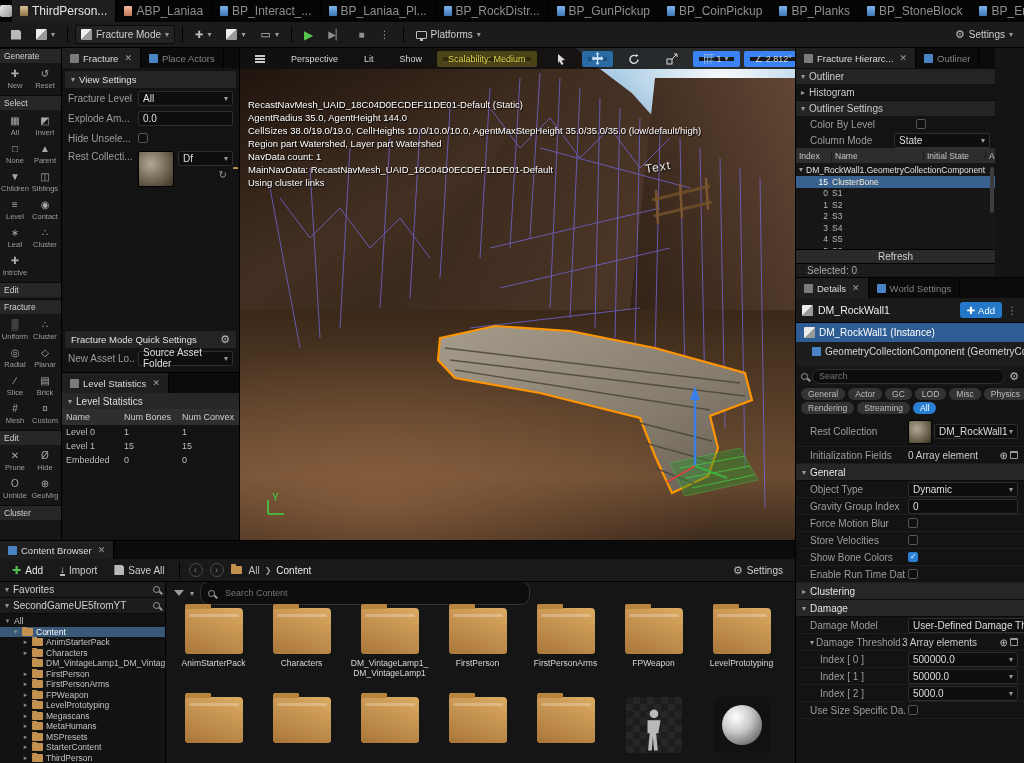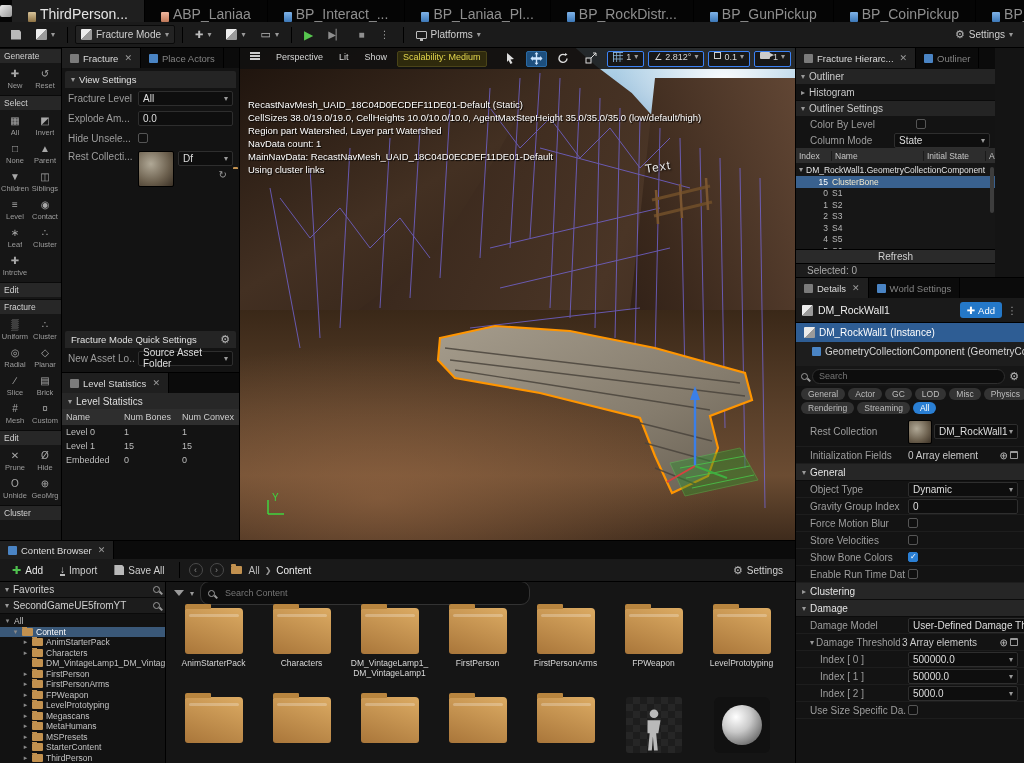--- a/index.html
+++ b/index.html
@@ -3,21 +3,21 @@
 <meta charset="utf-8">
 <style>
 *{box-sizing:border-box;margin:0;padding:0}
 html,body{background:#000;font-family:"Liberation Sans",sans-serif}
 #app{position:relative;width:1024px;height:763px;background:#141414;color:#bdbdbd;font-size:10px;overflow:hidden}
 .abs{position:absolute}
 
 .asset-tabs{left:0;top:0;width:1024px;height:22px;background:#050505;display:flex;align-items:stretch;overflow:hidden}
 .uelogo{width:24px;display:flex;align-items:center;justify-content:center}
 .uelogo span{width:12px;height:12px;border-radius:2px;background:linear-gradient(135deg,#e8e8e8,#9a9a9a)}
-.atab{display:flex;align-items:flex-end;gap:4px;padding:0 16px;border-right:1px solid #000;color:#8f8f8f;white-space:nowrap;font-size:14px}
+.atab{display:flex;align-items:center;gap:4px;padding:0 8px;border-right:1px solid #000;color:#8f8f8f;white-space:nowrap;font-size:12px}
 .atab.active{background:#1f1f1f;color:#e5e5e5}
 .doc{width:8px;height:10px;border-radius:1px;background:linear-gradient(180deg,#7fb3e8,#3c78b8);flex:none}
 .atab:nth-child(2) .doc{background:linear-gradient(180deg,#d8c49a,#8d7243)}
 .atab:nth-child(3) .doc{background:linear-gradient(180deg,#f0b8a0,#c07858)}
 
 .main-toolbar{left:0;top:22px;width:1024px;height:26px;background:#1b1b1b;border-bottom:1px solid #000;display:flex;align-items:center;gap:5px;padding:0 6px}
 .sep{width:1px;height:16px;background:#000;margin:0 2px;flex:none}
 .tbx{display:flex;align-items:center;gap:4px;height:19px;padding:0 5px;border-radius:2px;color:#cfcfcf}
 .tbx.dd{background:#232323;border:1px solid #0a0a0a}
 .car{color:#9a9a9a;font-size:8px}
@@ -60,21 +60,21 @@
 .stbl-h{display:grid;grid-template-columns:58px 58px 58px;background:#2e2e2e;height:16px;align-items:center;padding:0 4px;color:#cdcdcd;font-size:9px}
 .stbl-r{display:grid;grid-template-columns:58px 58px 58px;height:14px;align-items:center;padding:0 4px;color:#bdbdbd;font-size:9px}
 
 .viewport{left:240px;top:48px;width:555px;height:492px;background:#2b1d14;overflow:hidden}
 .vp-base{left:0;top:0;width:100%;height:100%;background:linear-gradient(115deg,#241812 0%,#3c2a1e 35%,#4a3526 60%,#2e2017 100%)}
 .vp-sky{left:300px;top:0;width:255px;height:150px;background:radial-gradient(ellipse at 72% 22%,rgba(255,255,255,.95),rgba(255,255,255,0) 42%),linear-gradient(180deg,#b9d9ec,#85aed0 60%,#6e9bc0);clip-path:polygon(14% 0,100% 0,100% 92%,76% 55%,54% 64%,36% 30%,22% 12%)}
 .vp-rockL{left:0;top:0;width:350px;height:340px;background:linear-gradient(150deg,#1c120c,#433022 45%,#281a11);clip-path:polygon(0 0,90% 0,72% 34%,56% 60%,30% 80%,0 92%)}
 .vp-rockR{right:0;top:30px;width:200px;height:430px;background:linear-gradient(250deg,#614634,#3a281c 55%,#221510);clip-path:polygon(30% 0,100% 0,100% 100%,6% 100%,18% 52%)}
 .vp-floor{left:0;bottom:0;width:100%;height:230px;background:radial-gradient(ellipse at 25% 82%,rgba(160,110,72,.55),rgba(0,0,0,0) 58%),linear-gradient(180deg,#3a2818,#5a402a 45%,#6b4c32 72%,#3e2b1c)}
 .vp-toolbar{left:0;top:0;width:100%;height:21px;background:rgba(16,16,16,.88);display:flex;align-items:center;gap:4px;padding:0 4px;z-index:5}
-.vbx{display:flex;align-items:flex-start;gap:3px;height:16px;padding:0 5px;background:#171717;border:1px solid #3b82f6;border-radius:2px;color:#d6d6d6;font-size:9px;white-space:nowrap}
+.vbx{display:flex;align-items:center;gap:3px;height:16px;padding:0 5px;background:#171717;border:6px solid #3b82f6;border-radius:2px;color:#d6d6d6;font-size:9px;white-space:nowrap}
 .vbx.plain{background:transparent;border-color:transparent}
 .vbx.on{background:#1d4f7e;border-color:#2a6aa5}
 .scal{color:#e3d64c;background:rgba(58,52,12,.7);border-color:#4a4418}
 .hamb{width:10px;height:2px;background:#ccc;box-shadow:0 3px 0 #ccc,0 6px 0 #ccc;margin-bottom:6px}
 .gico{width:10px;height:10px;background:linear-gradient(#8ab4d8 1px,transparent 1px),linear-gradient(90deg,#8ab4d8 1px,transparent 1px);background-size:3.3px 3.3px;background-position:0 0}
 .cam{width:10px;height:7px;background:#ccc;border-radius:1px;position:relative}
 .cam::after{content:"";position:absolute;right:-4px;top:1px;border-left:4px solid #ccc;border-top:2.5px solid transparent;border-bottom:2.5px solid transparent}
 .sqo{width:7px;height:7px;border:1px solid #ccc}
 .debug{left:8px;top:50px;color:#fff;font-size:9.5px;line-height:13px;text-shadow:1px 1px 1px #000;z-index:4;width:540px}
 .debug2{}
@@ -613,20 +613,21 @@
         </div>
       <div class="vbx">
           <span class="cam"></span>
           <span>1</span>
           <span class="car">▾</span>
         </div>
     </div>
 
     <div class="debug abs">
       <div>RecastNavMesh_UAID_18C04D0ECDEF11DE01-Default (Static)</div>
+      <div>AgentRadius 35.0, AgentHeight 144.0</div>
       <div>CellSizes 38.0/19.0/19.0, CellHeights 10.0/10.0/10.0, AgentMaxStepHeight 35.0/35.0/35.0 (low/default/high)</div>
       <div>Region part Watershed, Layer part Watershed</div>
       <div class="debug2">NavData count: 1</div>
       <div>MainNavData: RecastNavMesh_UAID_18C04D0ECDEF11DE01-Default</div>
       <div>Using cluster links</div>
     </div>
 
     <div class="scene-label abs">Text</div>
 
     <div class="axis abs">

